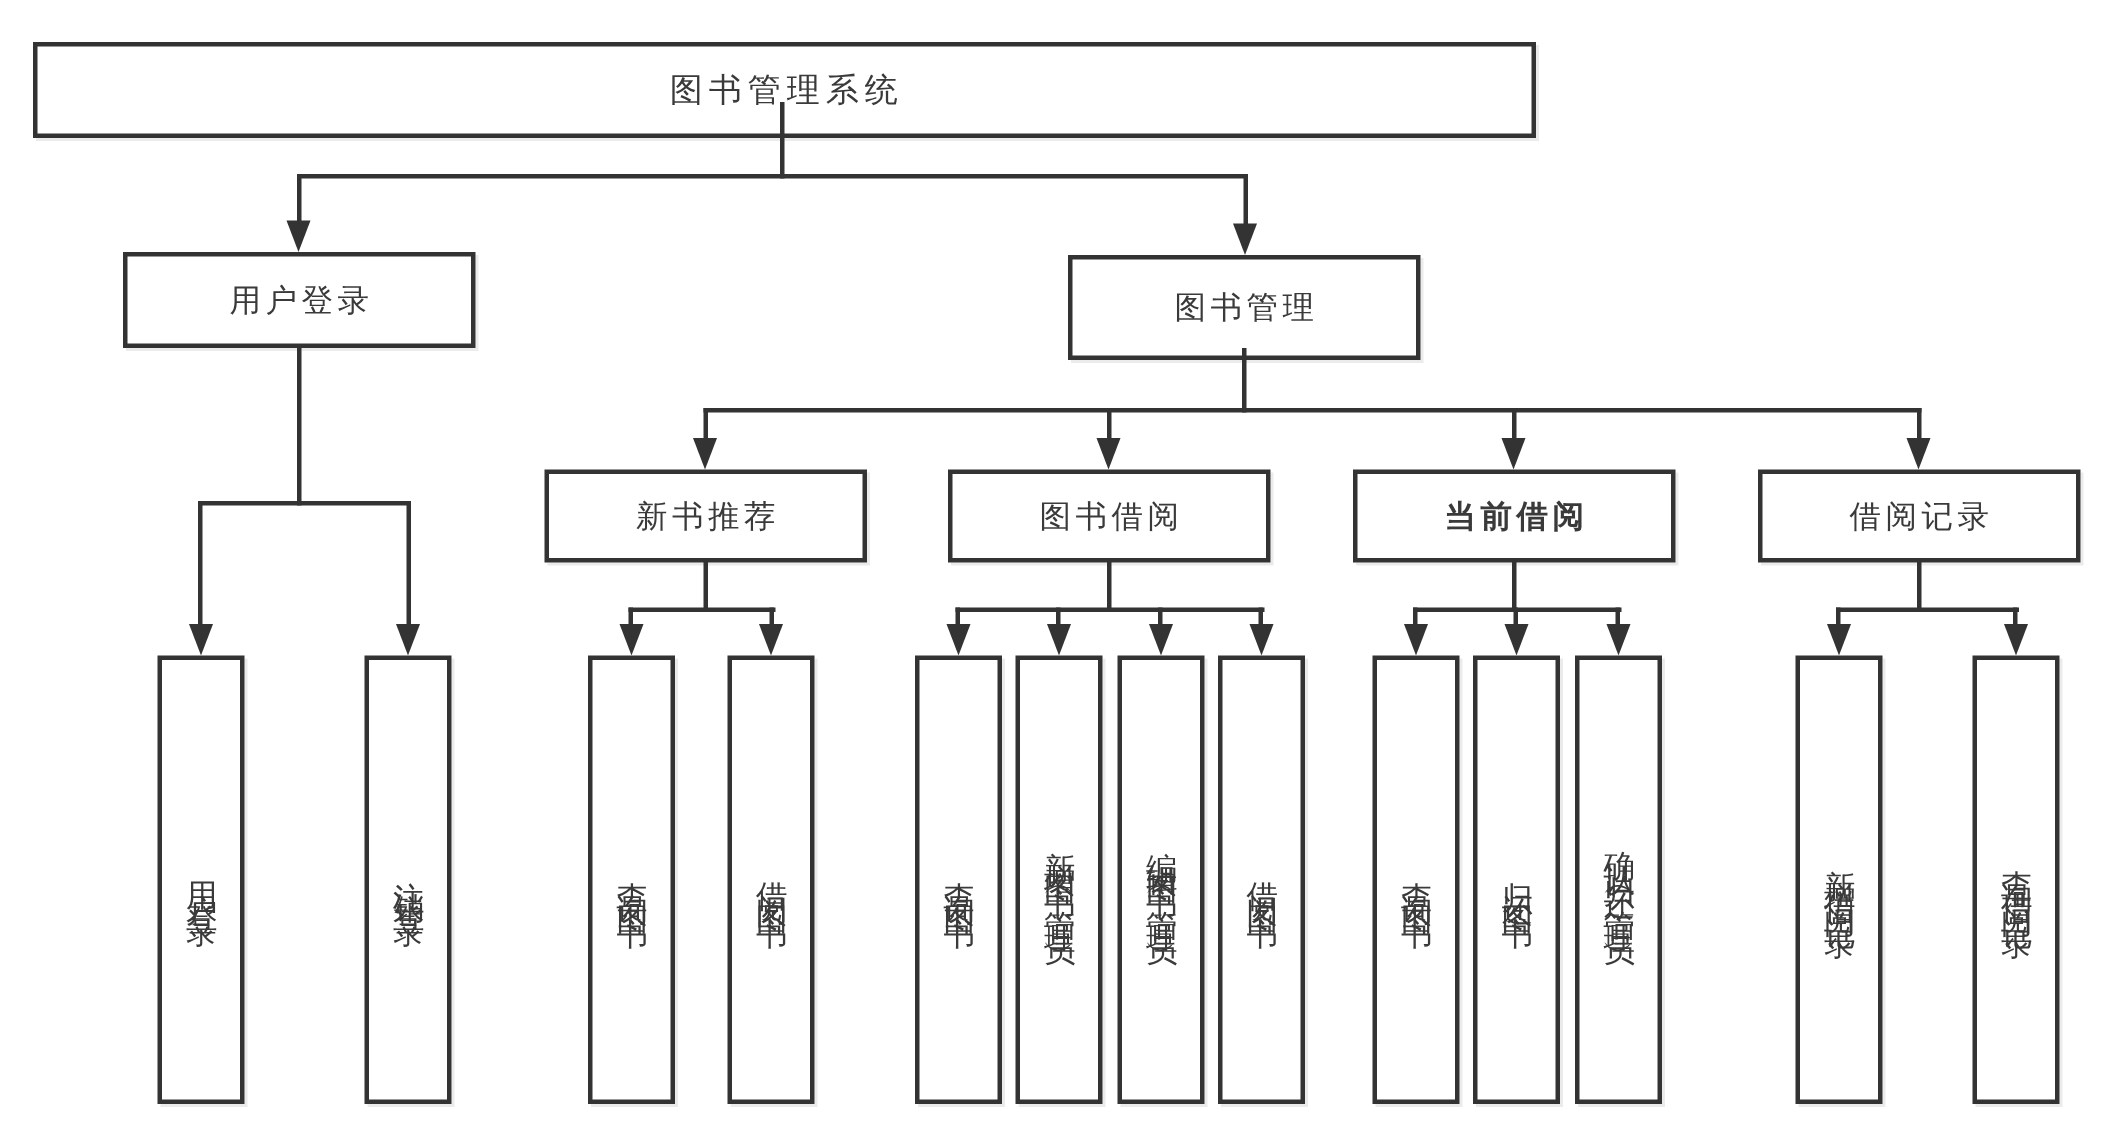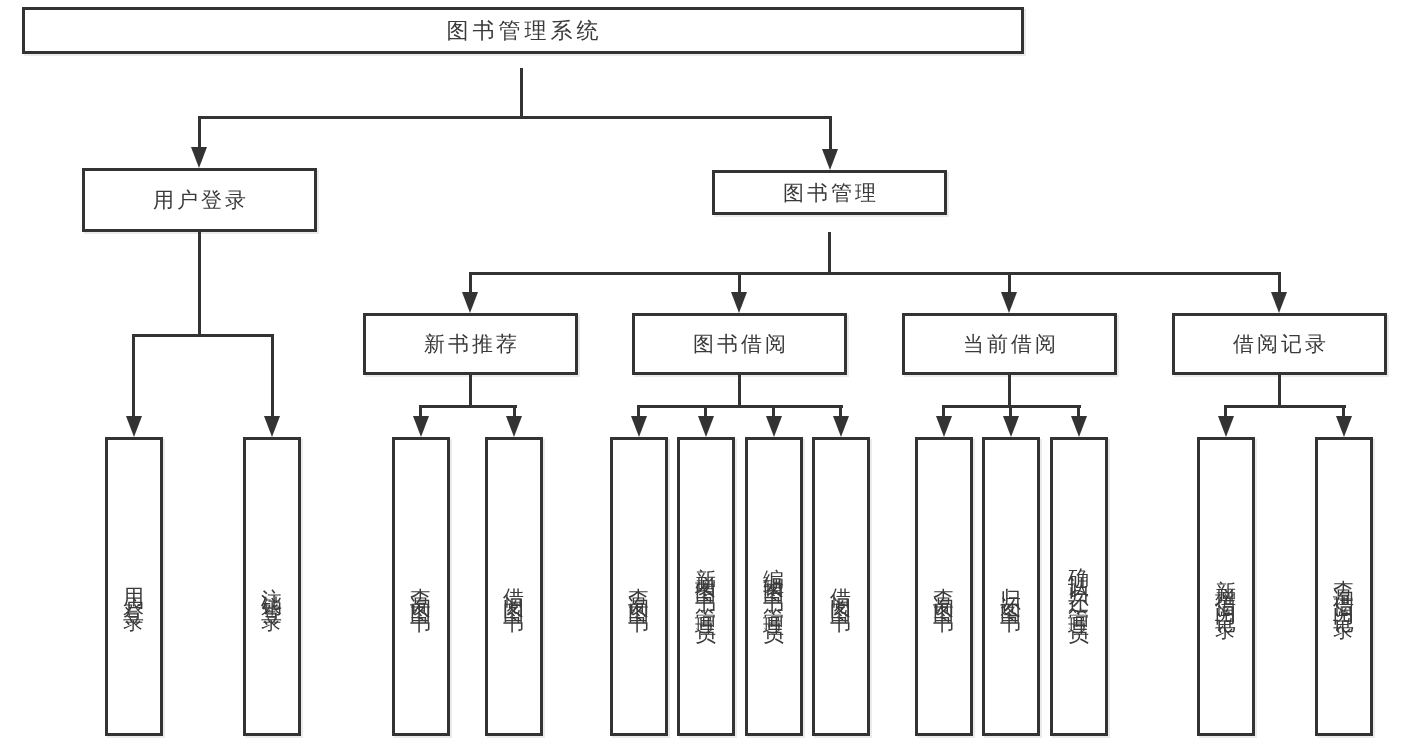--- a/index.html
+++ b/index.html
@@ -46,31 +46,31 @@
     color:#bfbfbf;
     letter-spacing:1px;
     white-space:nowrap;
   }
 </style>
 </head>
 <body>
 
 <div id="canvas">
 
-  <div class="box hbox title" style="left:22px; top:7px; width:1002px; height:47px;">图书管理系统</div>
+  <div class="box hbox title" style="left:22px; top:28px; width:1002px; height:64px;">图书管理系统</div>
 
   <div class="vline" style="left:520px; top:68px; height:51px;"></div>
   <div class="hline" style="left:198px; top:116px; width:634px;"></div>
   <div class="vline" style="left:198px; top:116px; height:34px;"></div>
   <div class="arrow" style="left:191px; top:147px;"></div>
   <div class="vline" style="left:829px; top:116px; height:34px;"></div>
   <div class="arrow" style="left:822px; top:149px;"></div>
 
   <div class="box hbox" style="left:82px; top:168px; width:235px; height:64px;">用户登录</div>
-  <div class="box hbox" style="left:712px; top:170px; width:235px; height:45px;">图书管理</div>
+  <div class="box hbox" style="left:712px; top:170px; width:235px; height:70px;">图书管理</div>
 
   <div class="vline" style="left:198px; top:231px; height:106px;"></div>
   <div class="hline" style="left:132px; top:334px; width:141px;"></div>
   <div class="vline" style="left:132px; top:334px; height:84px;"></div>
   <div class="arrow" style="left:126px; top:416px;"></div>
   <div class="vline" style="left:271px; top:334px; height:84px;"></div>
   <div class="arrow" style="left:264px; top:416px;"></div>
 
   <div class="vline" style="left:828px; top:232px; height:43px;"></div>
   <div class="hline" style="left:469px; top:272px; width:812px;"></div>
@@ -78,21 +78,21 @@
   <div class="arrow" style="left:462px; top:292px;"></div>
   <div class="vline" style="left:738px; top:272px; height:22px;"></div>
   <div class="arrow" style="left:731px; top:292px;"></div>
   <div class="vline" style="left:1008px; top:272px; height:22px;"></div>
   <div class="arrow" style="left:1001px; top:292px;"></div>
   <div class="vline" style="left:1278px; top:272px; height:22px;"></div>
   <div class="arrow" style="left:1271px; top:292px;"></div>
 
   <div class="box hbox" style="left:632px; top:313px; width:215px; height:62px;">图书借阅</div>
   <div class="box hbox" style="left:363px; top:313px; width:215px; height:62px;">新书推荐</div>
-  <div class="box hbox" style="left:902px; top:313px; width:215px; height:62px;">当前借阅</div>
+  <div class="box hbox" style="left:902px; top:313px; width:215px; height:62px;font-weight:bold;">当前借阅</div>
   <div class="box hbox" style="left:1172px; top:313px; width:215px; height:62px;">借阅记录</div>
 
   <div class="vline" style="left:469px; top:374px; height:34px;"></div>
   <div class="hline" style="left:419px; top:405px; width:98px;"></div>
   <div class="vline" style="left:419px; top:405px; height:13px;"></div>
   <div class="arrow" style="left:413px; top:416px;"></div>
   <div class="vline" style="left:513px; top:405px; height:13px;"></div>
   <div class="arrow" style="left:506px; top:416px;"></div>
 
   <div class="vline" style="left:738px; top:374px; height:34px;"></div>

